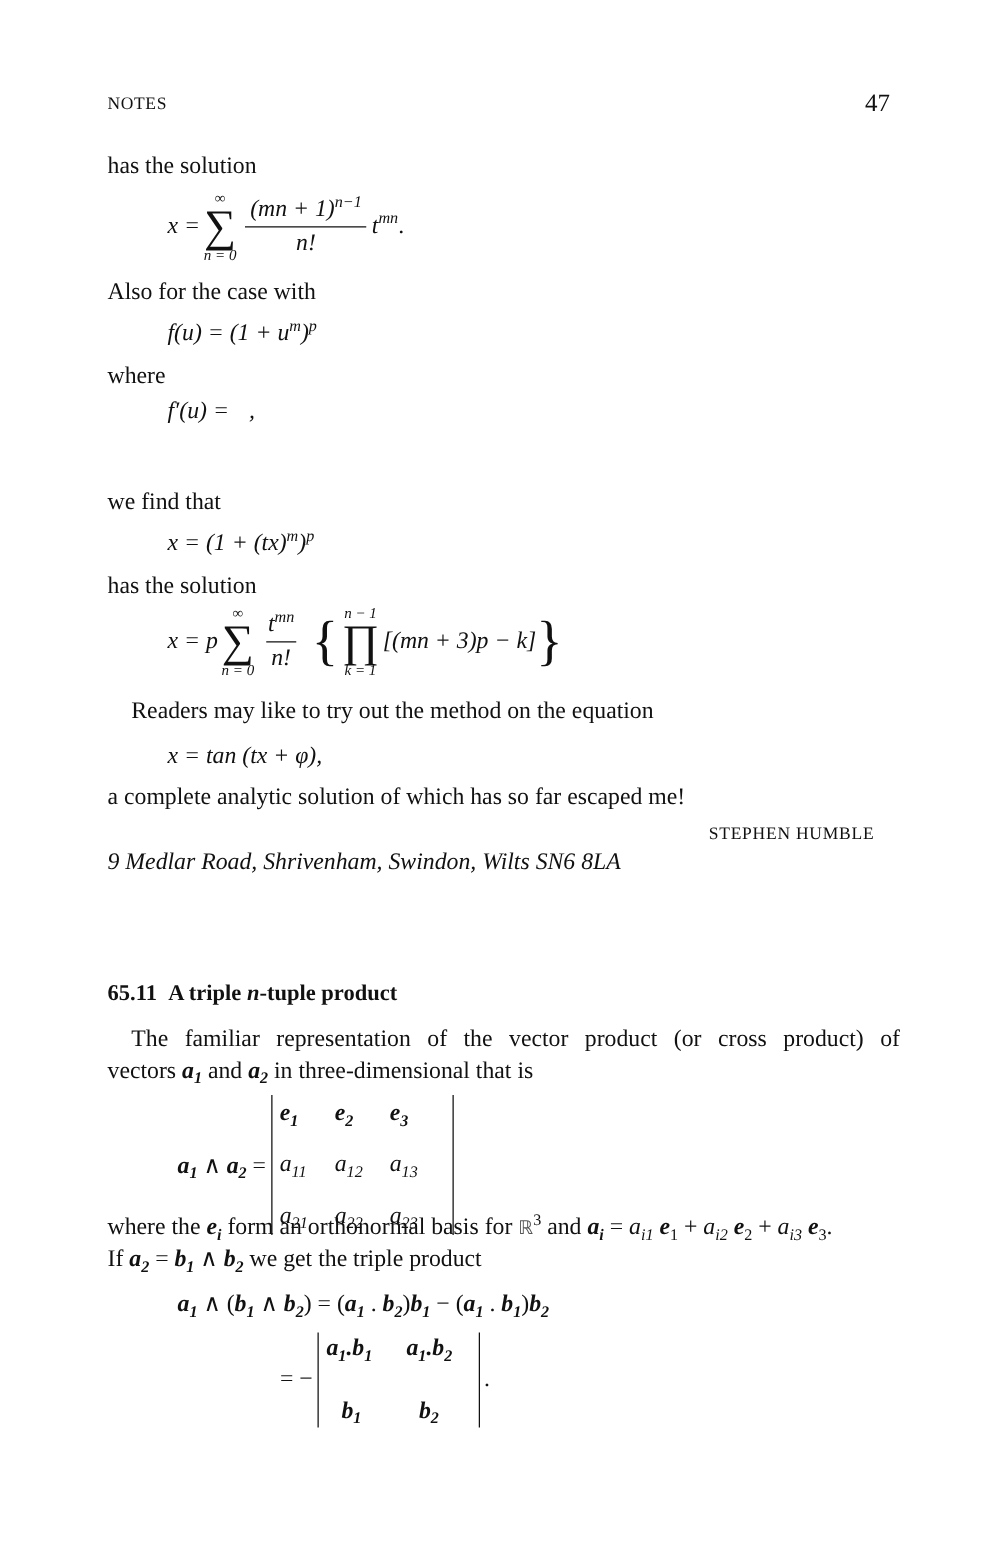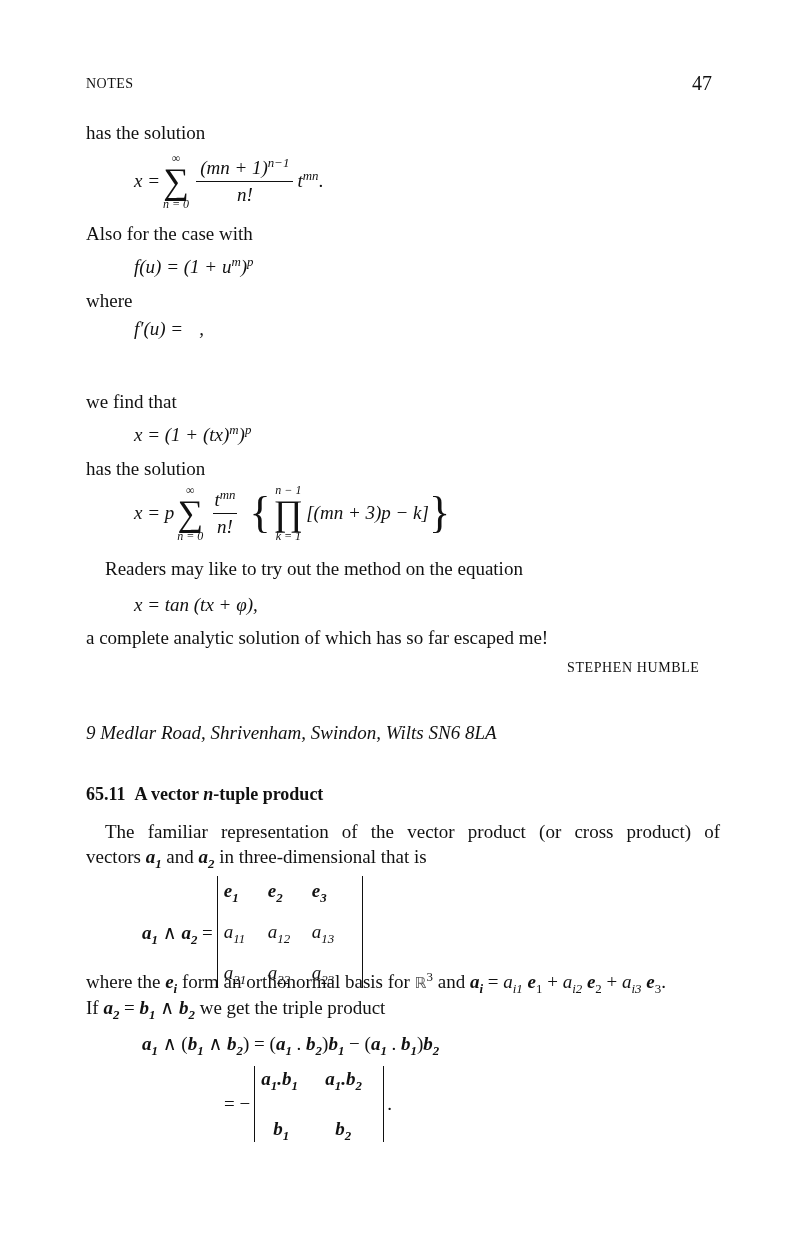--- a/index.html
+++ b/index.html
@@ -81,24 +81,24 @@
     <span class="lim">k = 1</span>
   </span>
   <span>[(mn + 3)p − k]</span>
   <span class="brace" style="font-style:normal;">}</span>
 </div>
 
 <div class="abs txt" style="left:105px; top:558px;">Readers may like to try out the method on the equation</div>
 <div class="abs txt it" style="left:134px; top:594px;text-align:center;">x = tan (tx + φ),</div>
 <div class="abs txt" style="left:86px; top:627px;">a complete analytic solution of which has so far escaped me!</div>
 <div class="abs sig" style="left:567px; top:660px;">STEPHEN HUMBLE</div>
-<div class="abs txt it" style="left:86px; top:679px;margin-top:43px;">9 Medlar Road, Shrivenham, Swindon, Wilts SN6 8LA</div>
+<div class="abs txt it" style="left:86px; top:679px;">9 Medlar Road, Shrivenham, Swindon, Wilts SN6 8LA</div>
 
 <div class="abs txt bf" style="left:86px; top:784px; font-size:18px;">
-  <span>65.11</span>&nbsp;&nbsp;<span>A vector </span><span class="bi">n</span><span>-tuple product</span>
+  <span>65.11</span>&nbsp;&nbsp;<span>A triple </span><span class="bi">n</span><span>-tuple product</span>
 </div>
 
 <div class="abs txt" style="left:105px; top:821px; width:615px; text-align:justify; white-space:normal; text-align-last:justify;">The familiar representation of the vector product (or cross product) of</div>
 <div class="abs txt" style="left:86px; top:846px;">
   <span>vectors </span><span class="bi">a<sub>1</sub></span><span> and </span><span class="bi">a<sub>2</sub></span><span> in three-dimensional that is</span>
 </div>
 
 <div class="abs txt" style="left:142px; top:876px; display:flex; align-items:center;">
   <span class="bi" style="margin-right:4px;">a<sub>1</sub> <span style="font-weight:normal;font-style:normal;">∧</span> a<sub>2</sub> <span style="font-weight:normal;font-style:normal;">=</span></span>
   <div class="det" style="grid-template-columns:repeat(3, 44px); height:104px; align-content:space-between; padding-top:4px; padding-bottom:4px;">

